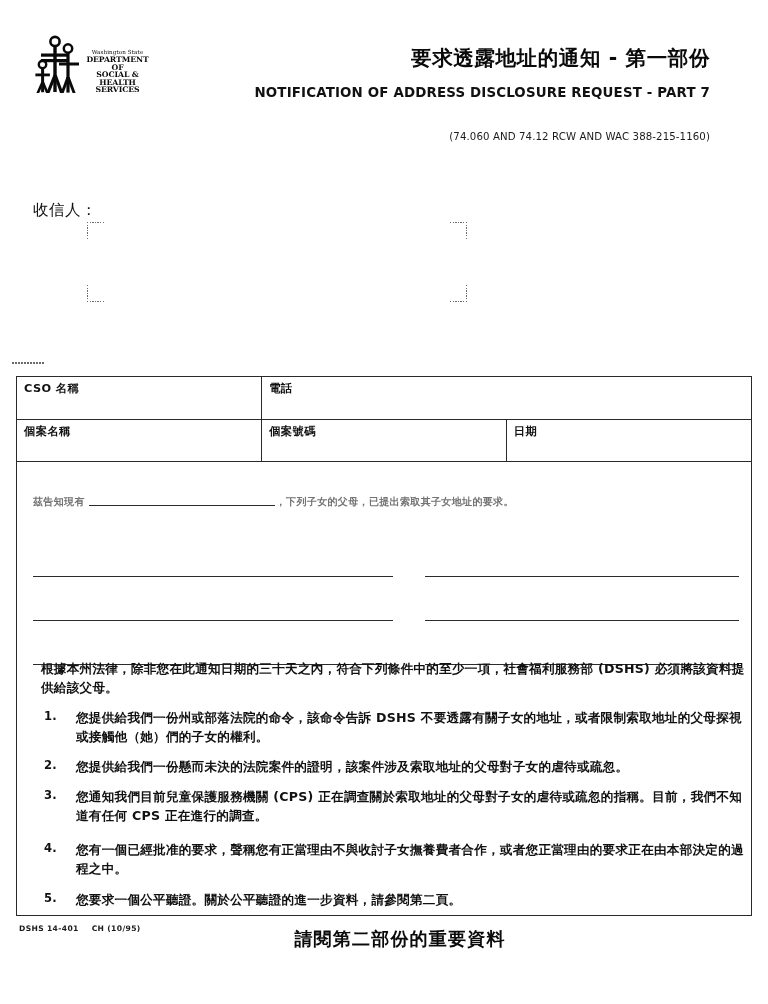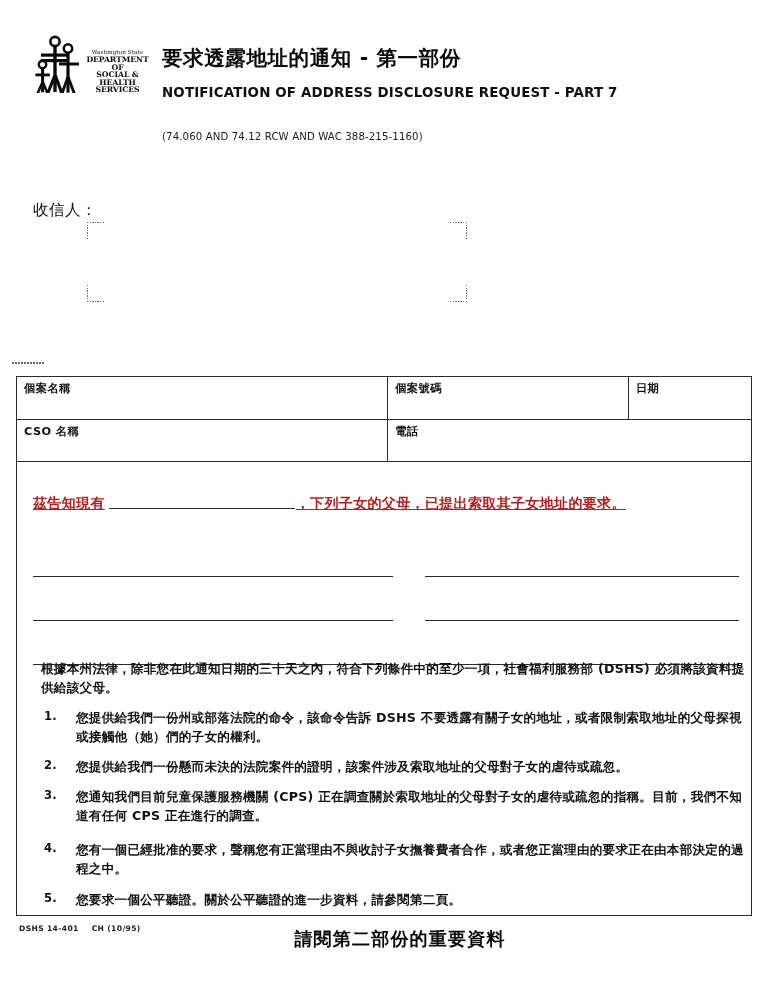--- a/index.html
+++ b/index.html
@@ -47,23 +47,23 @@
   }
   #logo-words .dept {
     font-size: 7.6px;
     font-weight: bold;
     display: block;
     letter-spacing: -0.1px;
     transform: scaleX(1.02);
   }
   #title-block {
     position: absolute;
-    left: 162px; top: 46px;
+    left: 150px; top: 46px;
     width: 560px;
-    text-align: left;
+    text-align: right;
   }
   #title-cn {
     font-size: 20.5px;
     font-weight: bold;
     letter-spacing: 0.6px;
     line-height: 1.25;
     color: #0a0a0a;
   }
   #title-en {
     margin-top: 13px;
@@ -159,26 +159,25 @@
   #info-table tr td:last-child { border-right: none; }
   #info-table tr:first-child td { border-top: none; }
   .cell-label { display: block; }
 
   
   #statement {
     position: absolute;
     left: 0; top: 118px;
     width: 100%;
     padding: 0 14px 0 16px;
-    font-size: 14px;
+    font-size: 10px;
     font-weight: bold;
     letter-spacing: 0.35px;
-    color: #b91c1c;
+    color: #737373;
     white-space: nowrap;
-    text-decoration: underline;
   }
   #statement .rule {
     display: inline-block;
     width: 186px;
     border-bottom: 1.5px solid #2b2b2b;
     margin: 0 1px -1px 4px;
     vertical-align: baseline;
   }
   #name-lines {
     position: absolute;
@@ -296,36 +295,36 @@
   <span class="corner corner-br"></span>
 </div>
 
 <div id="fold-mark"></div>
 
 <div id="form-box">
 
   <table id="info-table">
     <tbody>
         <tr>
+      <td>
+        <span class="cell-label">CSO 名稱</span>
+      </td>
+      <td colspan="2">
+        <span class="cell-label">電話</span>
+      </td>
+    </tr>
+    <tr>
       <td style="width:50.5%">
         <span class="cell-label">個案名稱</span>
       </td>
       <td style="width:32.8%">
         <span class="cell-label">個案號碼</span>
       </td>
       <td style="width:16.7%">
         <span class="cell-label">日期</span>
-      </td>
-    </tr>
-    <tr>
-      <td>
-        <span class="cell-label">CSO 名稱</span>
-      </td>
-      <td colspan="2">
-        <span class="cell-label">電話</span>
       </td>
     </tr>
   </tbody>
     </table>
 
   <div id="statement">
     <span>茲告知現有</span><span class="rule"></span><span>，下列子女的父母，已提出索取其子女地址的要求。</span>
   </div>
 
   <div id="name-lines">

